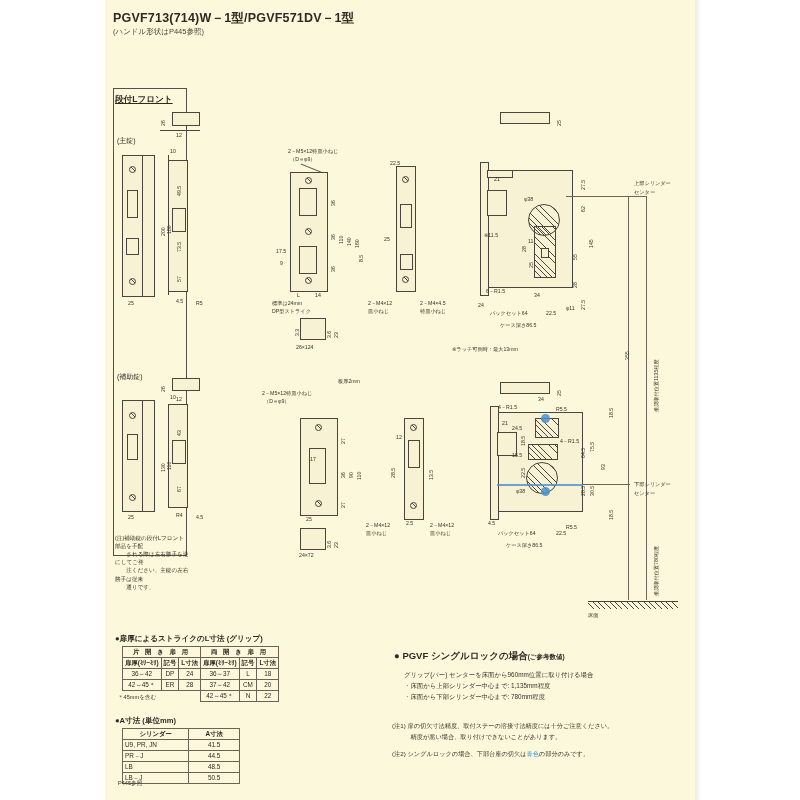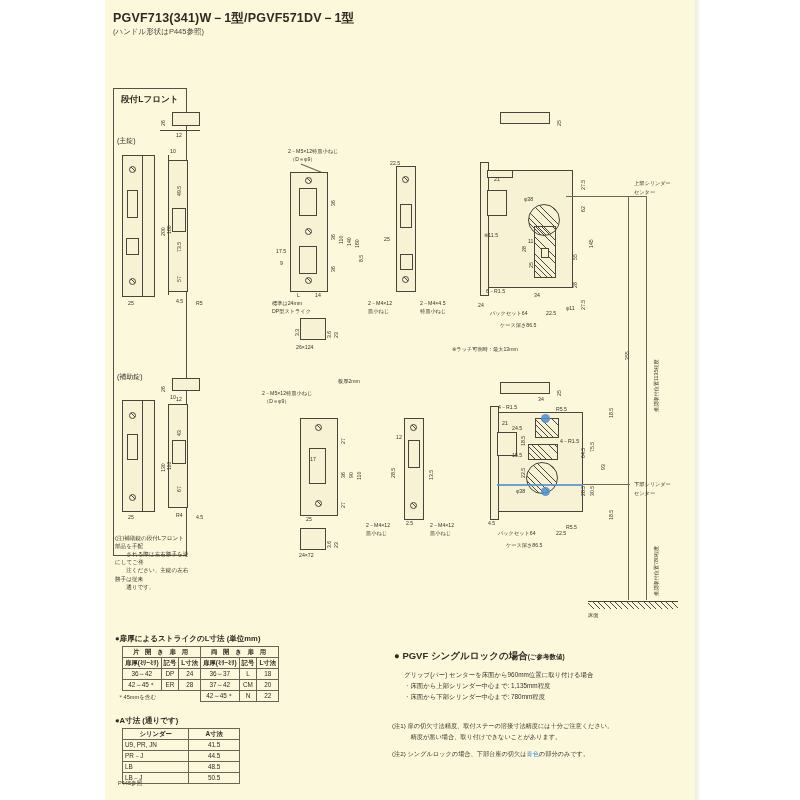--- a/index.html
+++ b/index.html
@@ -48,25 +48,25 @@
   .ftr{position:absolute;font-size:5.6px;color:#3a3228;}
   .blu{color:#3a8fd6;}
   .floor{position:absolute;background:repeating-linear-gradient(45deg,#4a453c 0 0.6px,transparent .6px 4px);}
 </style>
 </head>
 <body>
 
 <div class="page"></div>
 <div class="page-edge"></div>
 
-<div class="hdr-title">PGVF713(341)W－1型/PGVF571DV－1型</div>
+<div class="hdr-title">PGVF713(714)W－1型/PGVF571DV－1型</div>
 <div class="hdr-sub">(ハンドル形状はP445参照)</div>
 
 <div class="dbox" style="left:113px;top:88px;width:72px;height:466px;"></div>
-<div class="dlabel b" style="left:121px;top:94px;font-size:8.6px;">段付Lフロント</div>
+<div class="dlabel b" style="left:115px;top:94px;font-size:8.6px;text-decoration:underline;">段付Lフロント</div>
 <div class="dlabel" style="left:117px;top:136px;font-size:7px;">(主錠)</div>
 <div class="dlabel" style="left:117px;top:372px;font-size:7px;">(補助錠)</div>
 
 <div class="plate" style="left:122px;top:155px;width:20px;height:140px;"></div>
 <div class="ln lnv" style="left:142px;top:155px;height:140px;"></div>
 <div class="plate" style="left:142px;top:155px;width:11px;height:140px;"></div>
 <div class="plate" style="left:127px;top:190px;width:9px;height:26px;"></div>
 <div class="plate" style="left:126px;top:238px;width:11px;height:15px;border-width:1.6px;"></div>
 <div class="circ" style="left:129px;top:166px;width:5px;height:5px;"></div>
 <div class="circ" style="left:129px;top:278px;width:5px;height:5px;"></div>
@@ -257,21 +257,21 @@
 <div class="tiny v" style="left:608px;top:418px;">18.5</div>
 <div class="tiny v" style="left:608px;top:520px;">18.5</div>
 <div class="tiny" style="left:502px;top:420px;">21</div>
 <div class="tiny" style="left:488px;top:520px;">4.5</div>
 <div class="tiny" style="left:498px;top:530px;">バックセット64</div>
 <div class="tiny" style="left:556px;top:530px;">22.5</div>
 <div class="tiny" style="left:506px;top:542px;">ケース深さ86.5</div>
 <div class="plate" style="left:500px;top:382px;width:48px;height:10px;"></div>
 <div class="tiny v" style="left:556px;top:396px;">25</div>
 
-<div class="sec-h" style="left:115px;top:634px;">●扉厚によるストライクのL寸法 (単位mm)</div>
+<div class="sec-h" style="left:115px;top:634px;">●扉厚によるストライクのL寸法 (グリップ)</div>
 <div class="tblwrap" style="left:122px;top:646px;">
   <table class="t">
     <tbody>
         <tr>
       <th colspan="3">片 開 き 扉 用</th>
       <th colspan="3">両 開 き 扉 用</th>
     </tr>
     <tr>
       <th class="sub">扉厚(ﾐﾘ~ﾐﾘ)</th>
       <th class="sub">記号</th>
@@ -302,21 +302,21 @@
       <td style="border:none;background:transparent;"></td>
       <td>42～45＊</td>
       <td>N</td>
       <td>22</td>
     </tr>
   </tbody>
     </table>
 </div>
 <div class="ftr" style="left:118px;top:694px;">＊45mmを含む</div>
 
-<div class="sec-h" style="left:115px;top:716px;">●A寸法 (通りです)</div>
+<div class="sec-h" style="left:115px;top:716px;">●A寸法 (単位mm)</div>
 <div class="tblwrap" style="left:122px;top:728px;">
   <table class="t" style="width:118px;">
     <tbody>
         <tr>
       <th class="sub" style="width:68px;">シリンダー</th>
       <th class="sub" style="width:50px;">A寸法</th>
     </tr>
     <tr>
       <td style="text-align:left;">U9, PR, JN</td>
       <td>41.5</td>

